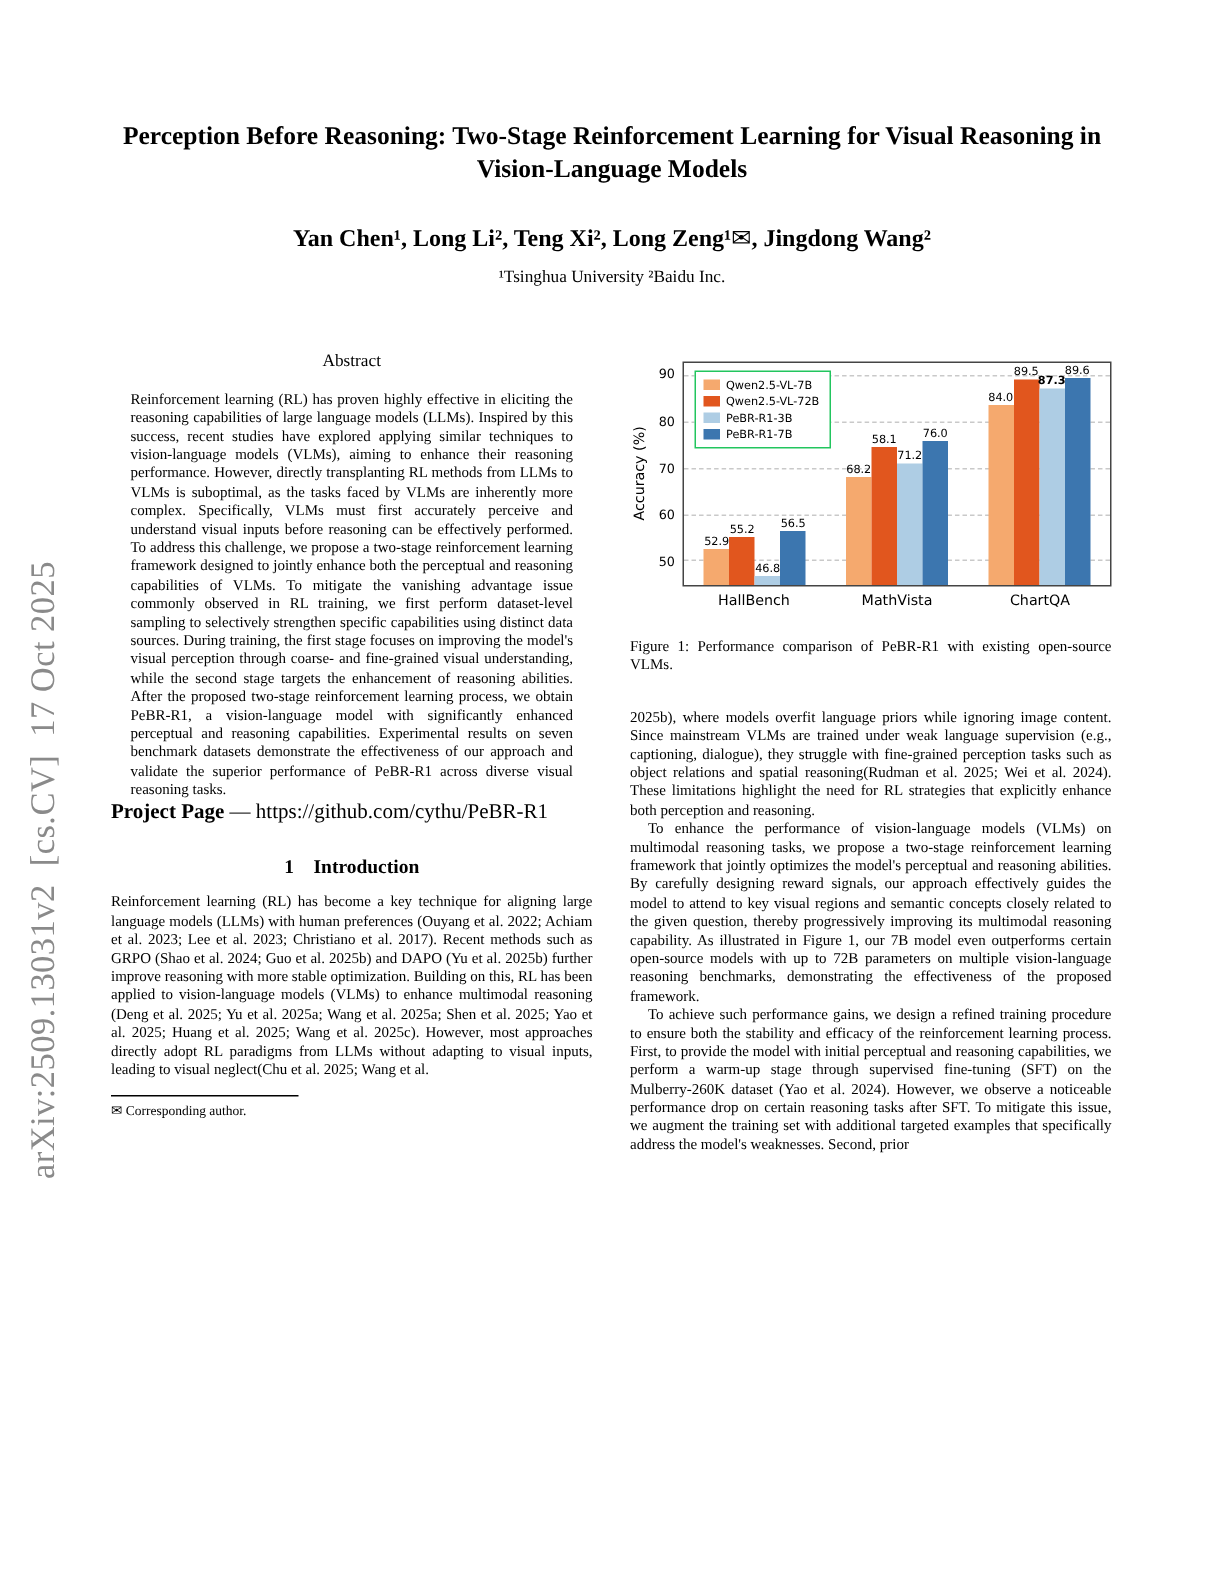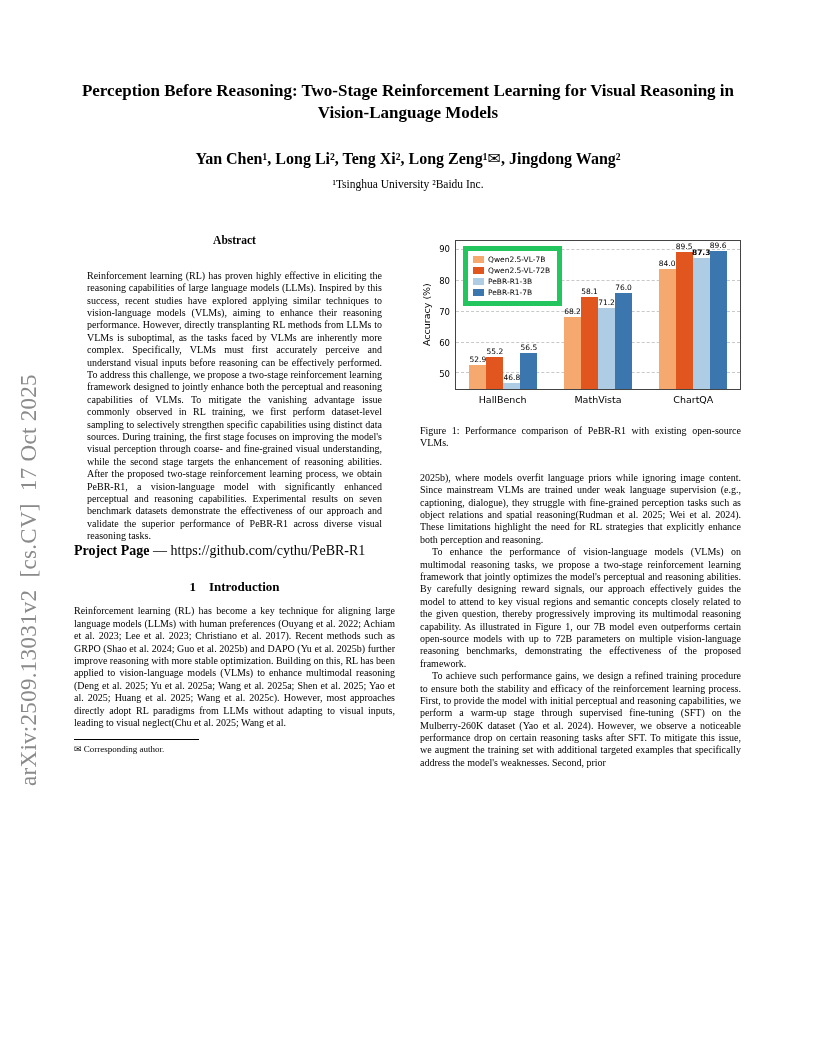--- a/index.html
+++ b/index.html
@@ -14,21 +14,21 @@
     font-size:23px; color:#8a8a8a; white-space:pre; letter-spacing:0.3px;
   }
   .header { padding-top:80px; text-align:center; }
   .title { font-size:17px; font-weight:bold; line-height:1.32; max-width:655px; margin:0 auto; }
   .authors { margin-top:24px; font-size:16px; font-weight:bold; }
   .affiliations { margin-top:10px; font-size:11.5px; }
 
   .columns { display:flex; gap:25px; margin:44px 74px 0 74px; }
   .col { width:321px; }
 
-  .abstract-heading { text-align:center; font-weight:bold; font-size:11.5px; margin-bottom:24px; }
+  .abstract-heading { text-align:center; font-weight:normal; font-size:11.5px; margin-bottom:14px; }
   .abstract-body { margin:0 13px; font-size:10px; line-height:1.24; text-align:justify; }
   .project-page { margin-top:1px; font-size:14px; }
   .project-page a { color:#000; text-decoration:none; }
   .section-heading { text-align:center; font-weight:bold; font-size:13px; margin:20px 0 10px 0; }
   p.para { font-size:10px; line-height:1.24; text-align:justify; }
   p.para + p.para { text-indent:12px; }
   .footnote-block { margin-top:10px; }
   .footnote-rule { width:125px; border-top:1px solid #000; }
   .footnote { font-size:9px; margin-top:4px; }
 
@@ -50,21 +50,21 @@
   .bar-group { flex:1; display:flex; justify-content:center; align-items:flex-end; }
   .bar-holder { width:17px; display:flex; align-items:flex-end; justify-content:center; height:100%; }
   .bar { width:100%; position:relative; }
   .bar-value { position:absolute; top:-10px; left:50%; transform:translateX(-50%); font-size:7.5px; white-space:nowrap; }
   .chart-xrow { display:flex; }
   .xspacer { width:22px; }
   .chart-xlabels { flex:1; display:flex; }
   .xlabel { flex:1; text-align:center; font-size:9.5px; padding-top:4px; }
   .legend {
     position:absolute; top:5px; left:7px; z-index:3;
-    border:5px solid #22c55e; background:#fff; padding:3px 7px 3px 5px;
+    border:1px solid #22c55e; background:#fff; padding:3px 7px 3px 5px;
   }
   .legend-item { display:flex; align-items:center; gap:4px; font-size:7.5px; line-height:11px; }
   .legend-swatch { width:11px; height:7px; display:inline-block; }
 </style>
 </head>
 <body>
 
 <div class="watermark">arXiv:2509.13031v2  [cs.CV]  17 Oct 2025</div>
 
 <div class="header">

